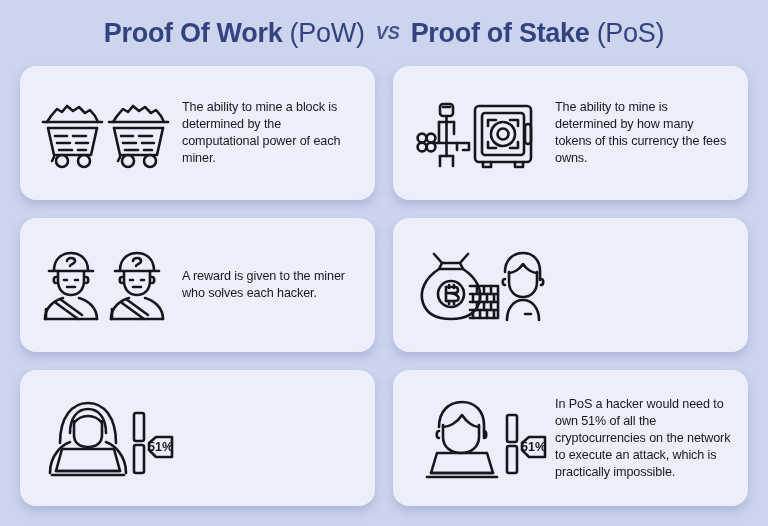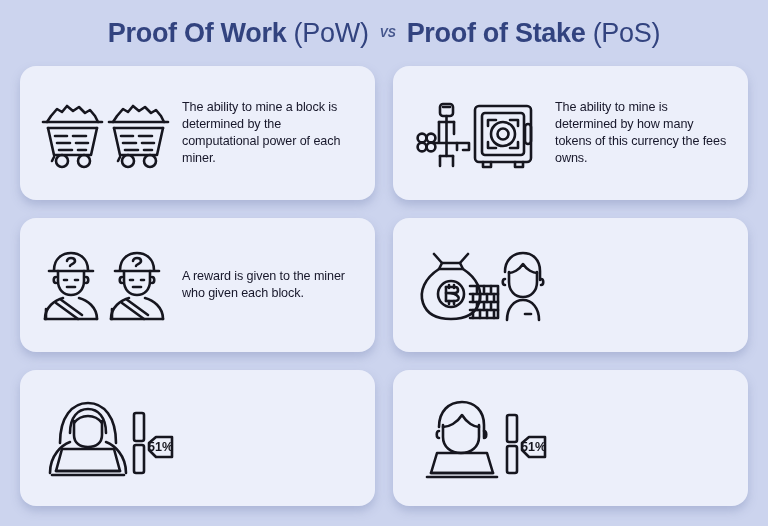--- a/index.html
+++ b/index.html
@@ -27,21 +27,21 @@
     font-size: 27px;
     font-weight: bold;
     color: #32437f;
     letter-spacing: -0.3px;
     white-space: nowrap;
   }
   .title-light {
     font-weight: normal;
   }
   .title-vs {
-    font-size: 12px;
+    font-size: 18px;
     font-style: italic;
     font-weight: 600;
     color: #44558c;
     letter-spacing: 0px;
     padding: 0 2px;
   }
 
   
   .grid {
     width: 768px;
@@ -194,21 +194,21 @@
           <path d="M46 30 C49 30 49 36 46 36"></path>
           <path d="M5 72 C5 60 15 53 23 51"></path>
           <path d="M57 72 C57 60 47 53 39 51"></path>
           <path d="M5 72 L57 72"></path>
           <path d="M20 52 L42 68"></path>
           <path d="M16 56 L38 72"></path>
           <path d="M6 62 L6 72"></path>
         </g>
       </svg>
     </div>
-    <div class="card-text">A reward is given to the miner who given each block.</div>
+    <div class="card-text">A reward is given to the miner who solves each hacker.</div>
   </div>
 
   <div class="card">
     <div class="card-icon">
       <svg width="132" height="78" viewBox="0 0 132 78" fill="none" stroke="#16161f" stroke-width="2.6" stroke-linecap="round" stroke-linejoin="round">
 
         <path d="M21 8 L29 17 L47 17 L55 8"></path>
         <path d="M29 17 L26 23 M47 17 L50 23"></path>
 
         <path d="M26 23 C12 32 6 45 10 57 C14 69 26 73 38 73 C50 73 62 69 66 57 C70 45 64 32 50 23 Z"></path>
@@ -276,15 +276,16 @@
         <path d="M18 82 L88 82"></path>
         <path d="M22 78 L84 78"></path>
 
         <rect x="98" y="20" width="10" height="27" rx="2"></rect>
         <rect x="98" y="51" width="10" height="27" rx="2"></rect>
 
         <path d="M113 48 L120 42 L136 42 L136 62 L120 62 L113 55 Z"></path>
         <text x="124.5" y="56" fill="#16161f" stroke="none" font-family="Liberation Sans, sans-serif" font-size="12.5" font-weight="bold" text-anchor="middle">51%</text>
       </svg>
     </div>
+    <div class="card-text">In PoS a hacker would need to own 51% of all the cryptocurrencies on the network to execute an attack, which is practically impossible.</div>
   </div>
 
 </div>
 
 </body></html>

